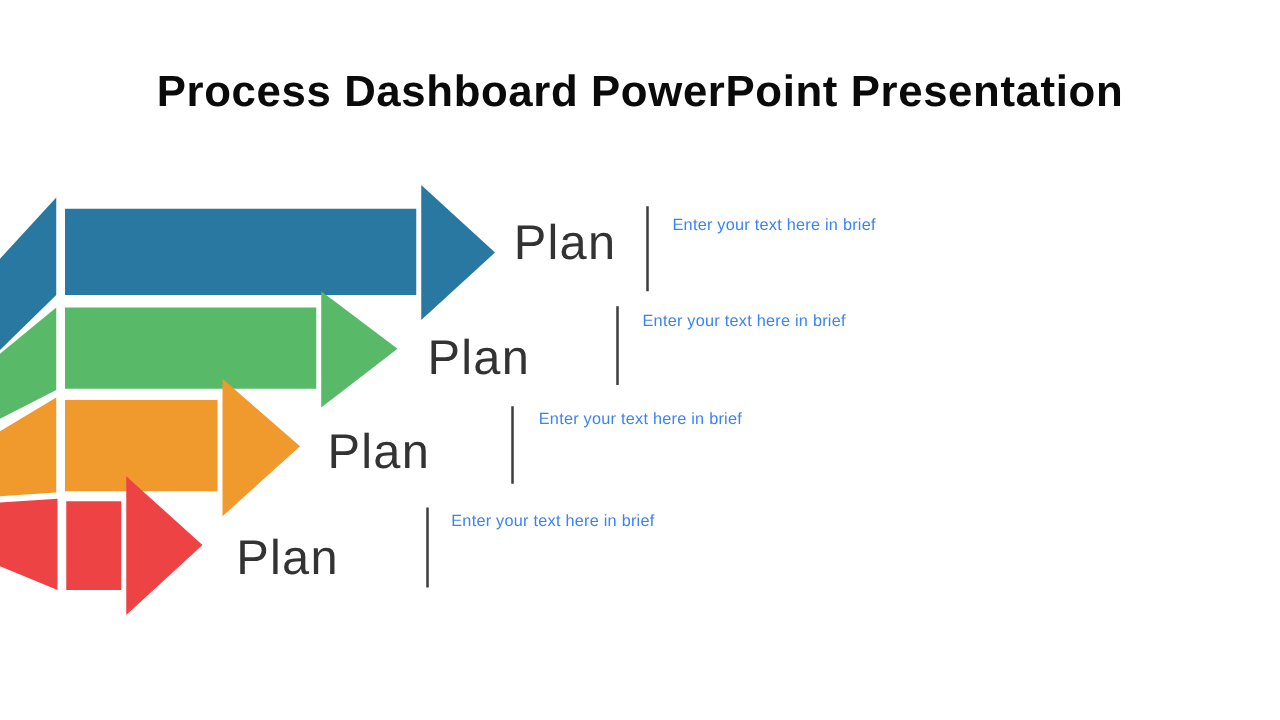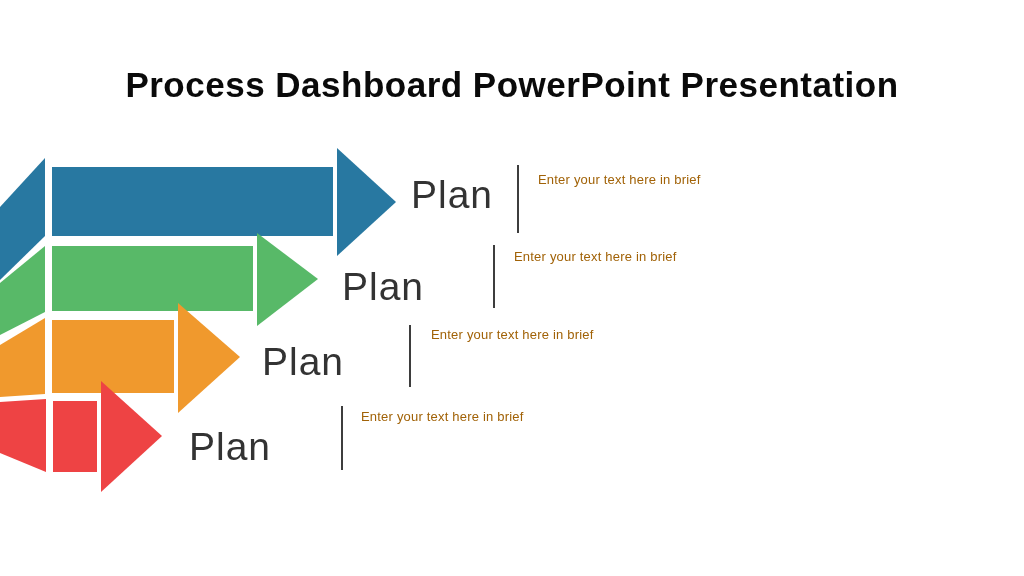--- a/index.html
+++ b/index.html
@@ -8,21 +8,21 @@
     width: 1024px;
     height: 576px;
     margin: 0 auto;
     background: #ffffff;
     overflow: hidden;
     font-family: "Liberation Sans", sans-serif;
   }
   .slide-title {
     position: absolute;
     left: 0;
-    top: 65px;
+    top: 54px;
     width: 100%;
     text-align: center;
     font-size: 35px;
     line-height: 40px;
     font-weight: bold;
     letter-spacing: 0.5px;
     color: #0a0a0a;
     white-space: nowrap;
   }
   .arrows-svg {
@@ -49,21 +49,21 @@
   }
   .line-1 { left: 517px; top: 165px; height: 68px; }
   .line-2 { left: 493px; top: 245px; height: 63px; }
   .line-3 { left: 409px; top: 325px; height: 62px; }
   .line-4 { left: 341px; top: 406px; height: 64px; }
   .placeholder-text {
     position: absolute;
     font-size: 13px;
     line-height: 16px;
     letter-spacing: 0.2px;
-    color: #a16207;
+    color: #3b82f6;
     white-space: nowrap;
   }
   .text-1 { left: 538px; top: 172px; }
   .text-2 { left: 514px; top: 249px; }
   .text-3 { left: 431px; top: 327px; }
   .text-4 { left: 361px; top: 409px; }
 </style>
 </head>
 <body>
 

